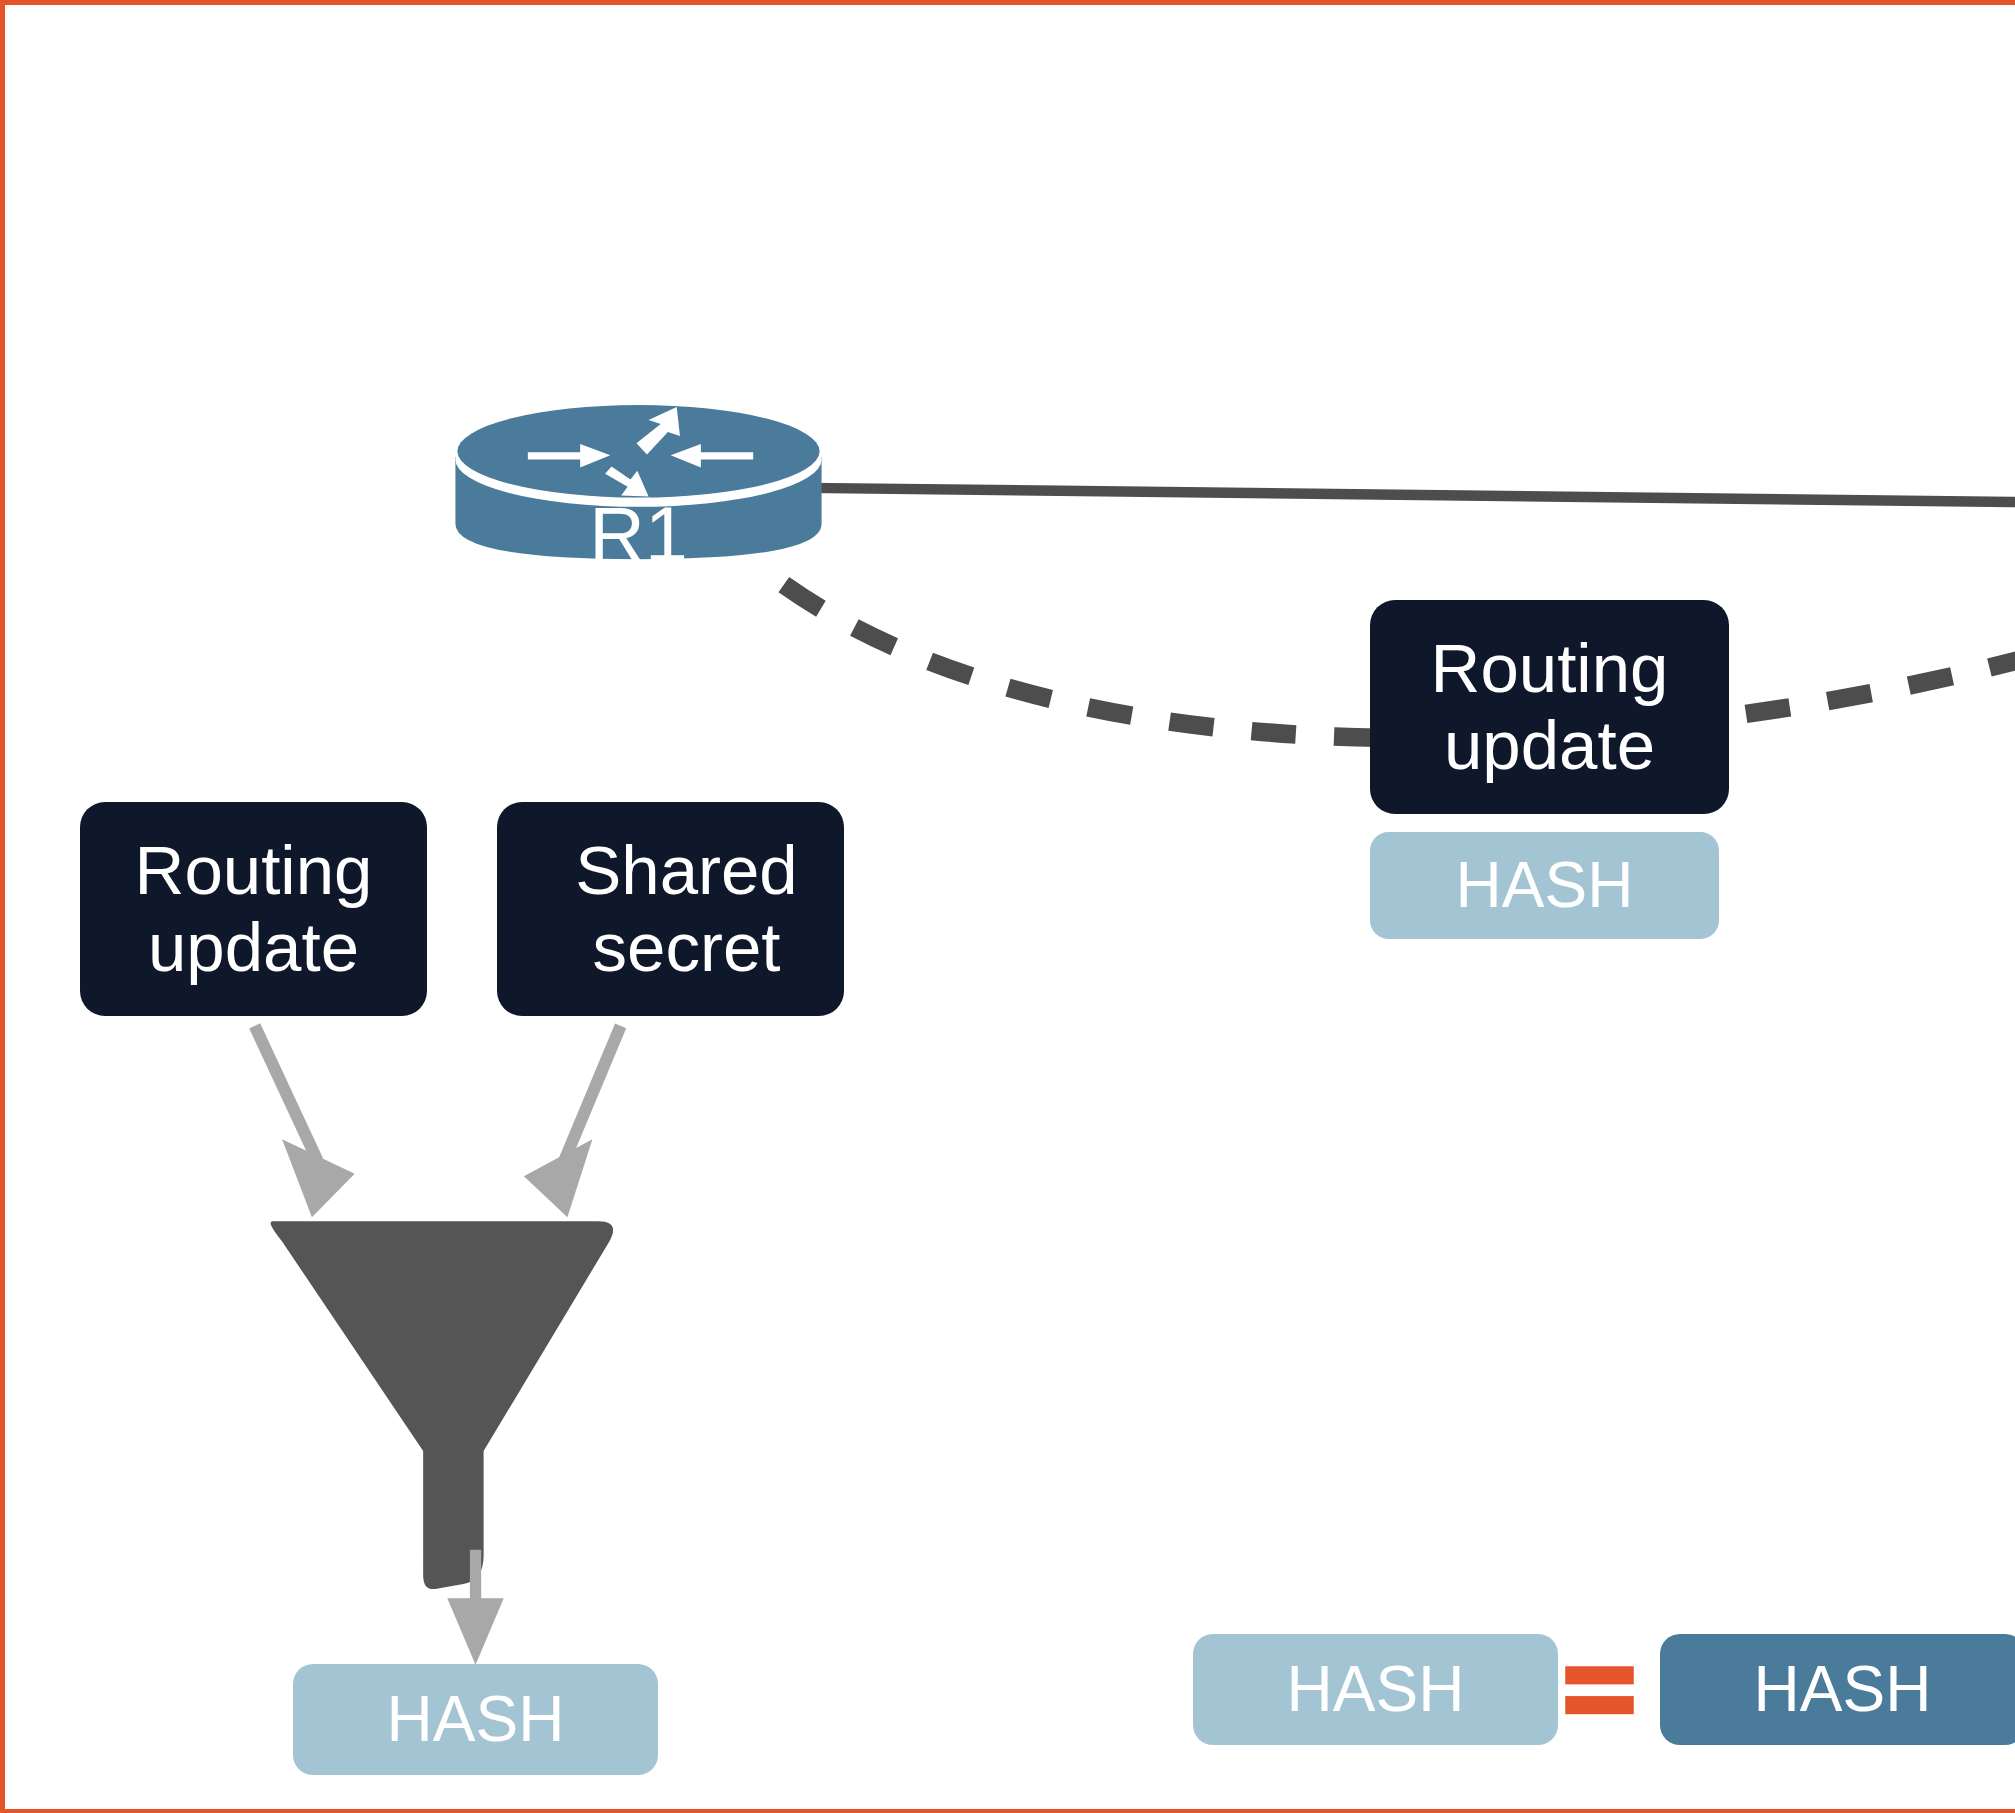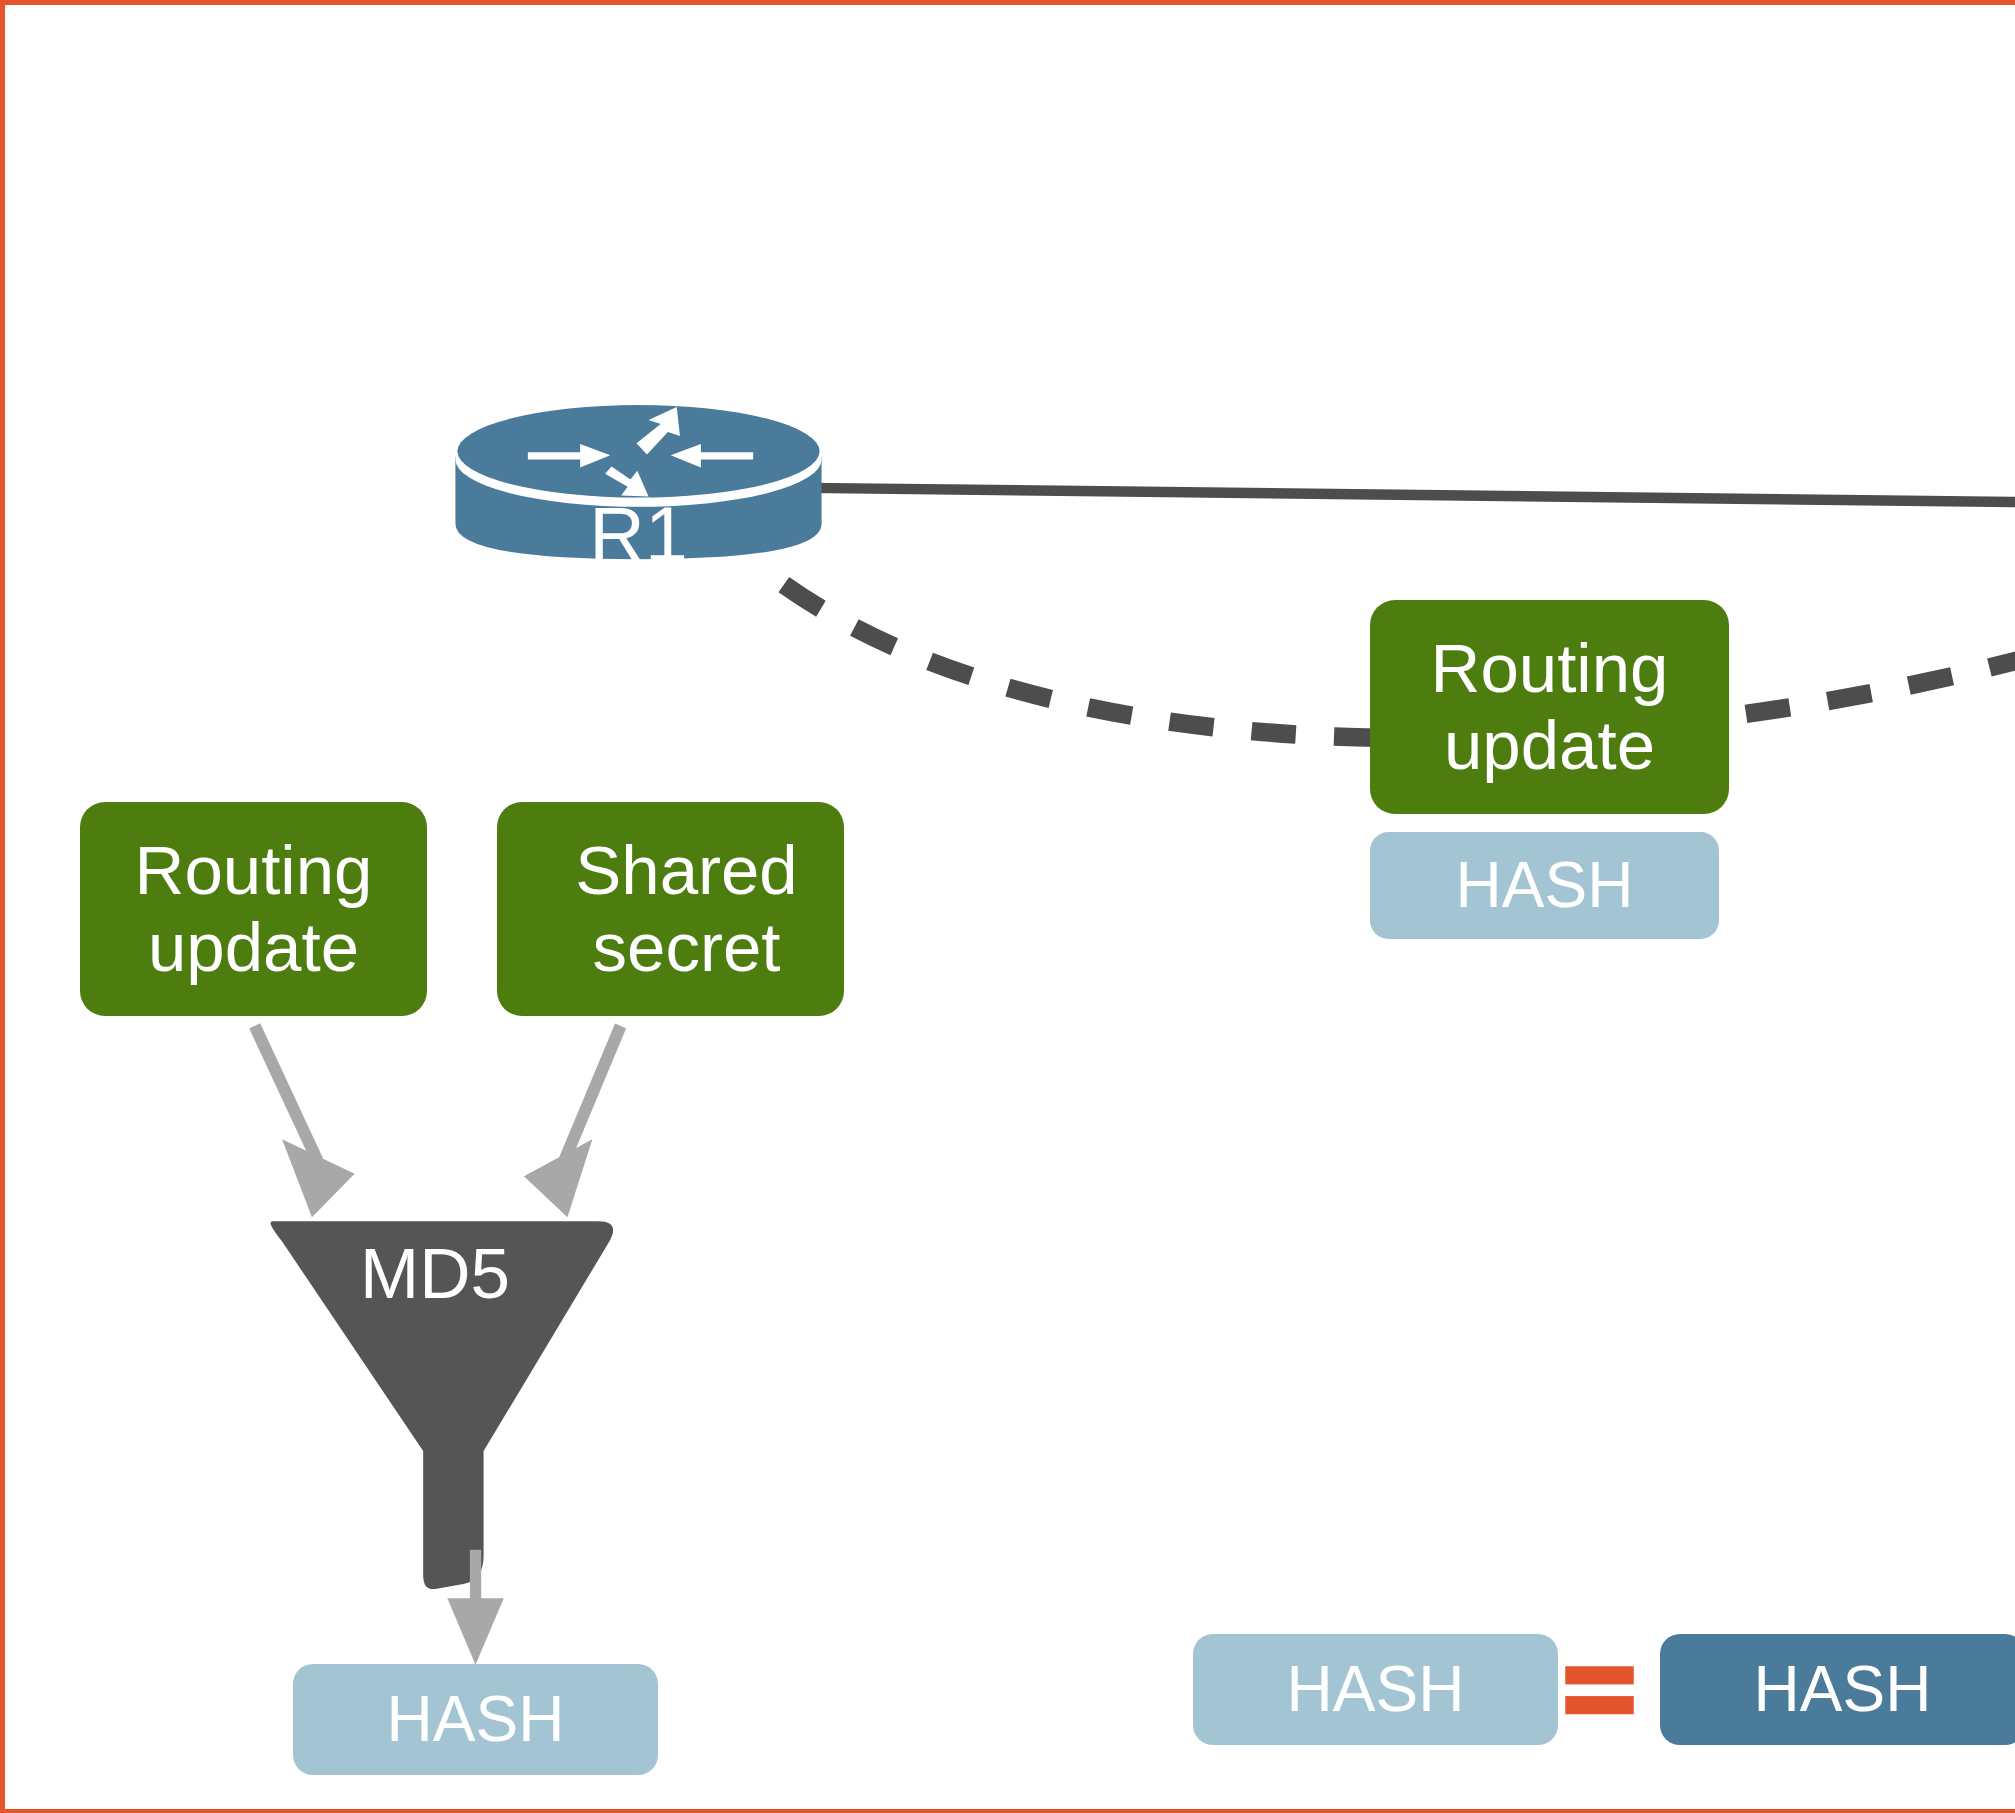--- a/index.html
+++ b/index.html
@@ -36,21 +36,21 @@
     position: absolute;
     display: flex;
     align-items: center;
     justify-content: center;
     text-align: center;
     color: #ffffff;
     line-height: 1.12;
     box-sizing: border-box;
     white-space: pre-line;
   }
-  .box-orange { background: #4d7c0f; }
+  .box-orange { background: #0f172a; }
   .box-lightblue { background: #a3c5d3; }
   .box-darkblue { background: #4b7b9a; }
 
   
   .pkt {
     width: 347px; height: 214px;
     border-radius: 25px;
     font-size: 69px;
   }
   .pkt-center {
@@ -186,21 +186,20 @@
 update</div>
 
   <div class="box box-lightblue hash-small" style="left:1370px; top:832px;">HASH</div>
 
   <div class="box box-orange pkt" style="left:80px; top:802px;">Routing
 update</div>
 
   <div class="box box-orange pkt" style="left:497px; top:802px;padding-left:32px;">Shared
 secret</div>
 
-  <div class="md5-text" style="left:272px; top:1233px; width:326px;">MD5</div>
 
   <div class="box box-lightblue hash-bottom" style="left:293px; top:1664px;">HASH</div>
 
   <div class="box box-lightblue hash-bottom" style="left:1193px; top:1634px;">HASH</div>
 
   <div class="box box-darkblue hash-bottom" style="left:1660px; top:1634px;">HASH</div>
 
   <div class="frame"></div>
 </div>
 

